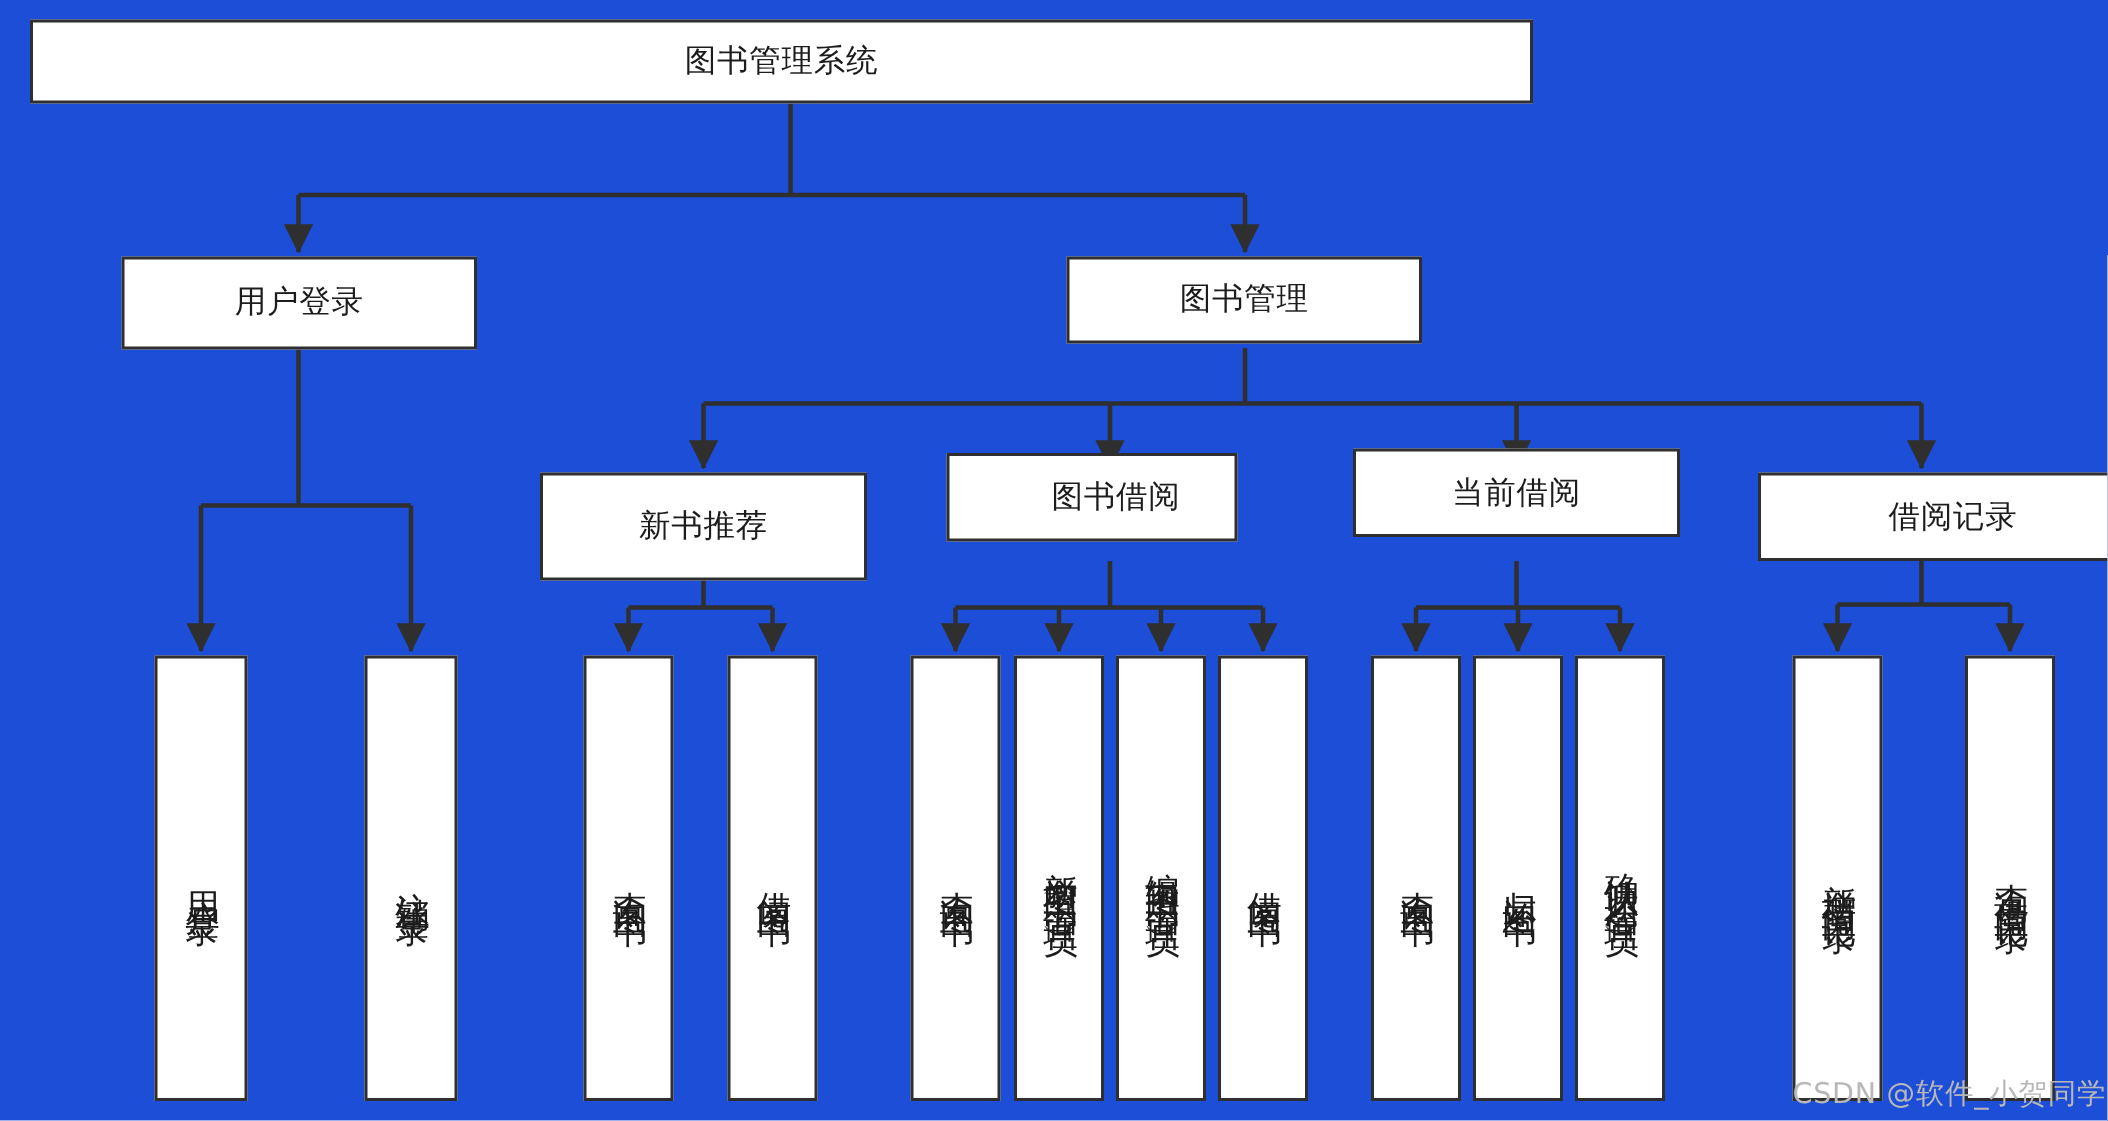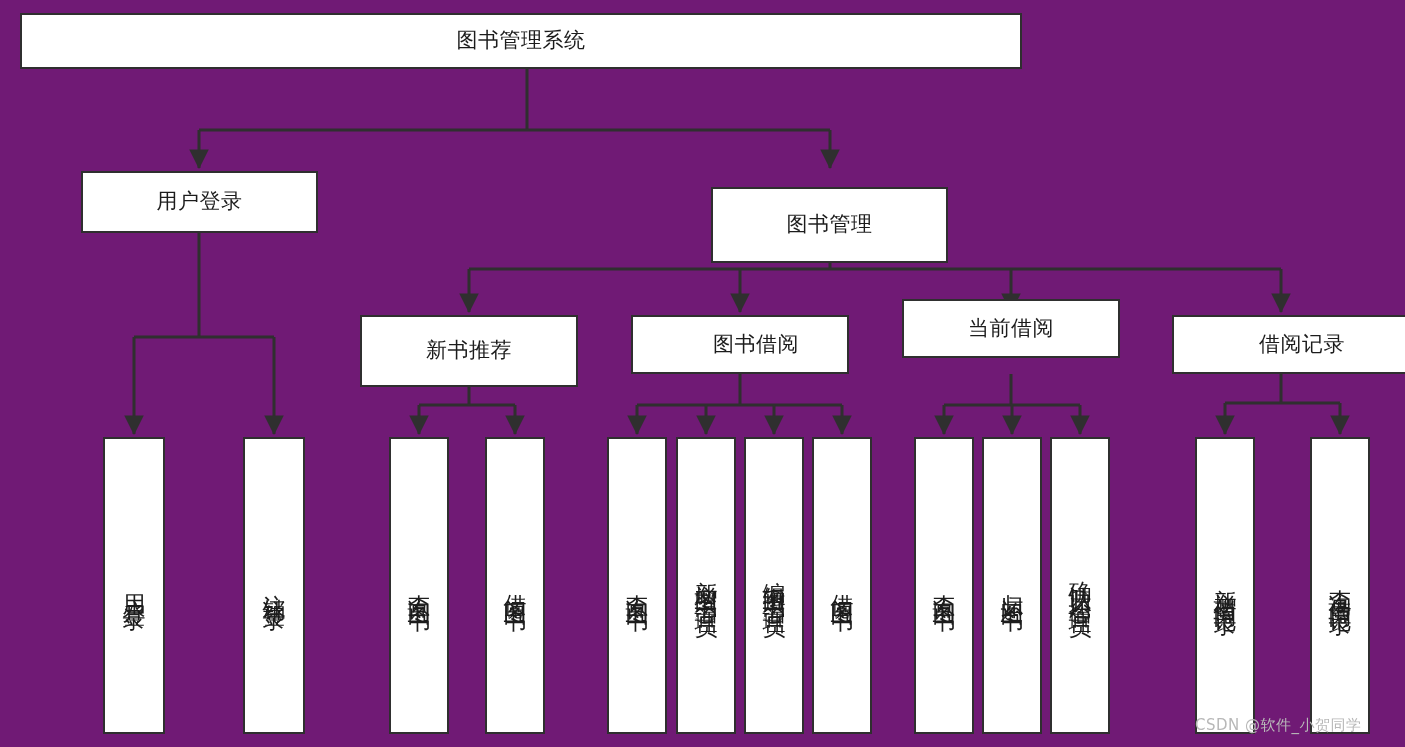--- a/index.html
+++ b/index.html
@@ -8,21 +8,21 @@
     padding: 0;
     background: #ffffff;
   }
   body {
     font-family: "DejaVu Sans", "Liberation Sans", sans-serif;
   }
   #canvas {
     position: relative;
     width: 1405px;
     height: 747px;
-    background: #701a75;
+    background: #1d4ed8;
     overflow: hidden;
   }
   #edges {
     position: absolute;
     left: 0;
     top: 0;
     width: 1405px;
     height: 747px;
     pointer-events: none;
   }
@@ -59,21 +59,21 @@
     writing-mode: vertical-rl;
     text-orientation: upright;
     font-size: 23px;
     line-height: 1.0;
     letter-spacing: 5px;
     white-space: nowrap;
   }
   .watermark {
     position: absolute;
     color: #b8b8b8;
-    font-size: 15px;
+    font-size: 19px;
     white-space: nowrap;
     letter-spacing: 0.5px;
     font-family: "DejaVu Sans", "Liberation Sans", sans-serif;
   }
 </style>
 </head>
 <body>
 
 <div id="canvas">
 
@@ -127,28 +127,28 @@
     </g>
   </svg>
 
   <div class="node root horiz" style="left:20px; top:13px; width:1002px; height:56px;">
     <span class="node-label">图书管理系统</span>
   </div>
 
   <div class="node horiz" style="left:81px; top:171px; width:237px; height:62px;">
     <span class="node-label">用户登录</span>
   </div>
-  <div class="node horiz" style="left:711px; top:187px; width:237px; height:76px;">
+  <div class="node horiz" style="left:711px; top:171px; width:237px; height:58px;">
     <span class="node-label">图书管理</span>
   </div>
 
   <div class="node horiz" style="left:360px; top:315px; width:218px; height:72px;">
     <span class="node-label">新书推荐</span>
   </div>
-  <div class="node horiz" style="left:631px; top:315px; width:218px; height:59px;padding-left:32px;">
+  <div class="node horiz" style="left:631px; top:302px; width:194px; height:59px;padding-left:32px;">
     <span class="node-label">图书借阅</span>
   </div>
   <div class="node horiz" style="left:902px; top:299px; width:218px; height:59px;">
     <span class="node-label">当前借阅</span>
   </div>
   <div class="node horiz" style="left:1172px; top:315px; width:260px; height:59px;">
     <span class="node-label">借阅记录</span>
   </div>
 
   <div class="node vert" style="left:103px; top:437px; width:62px; height:297px;">

